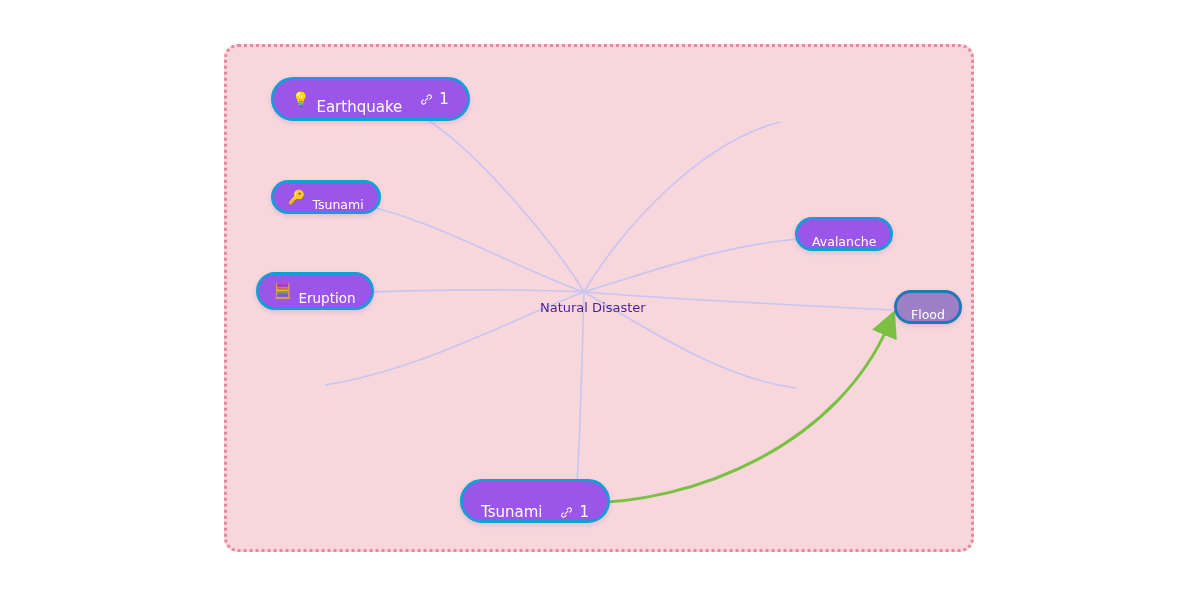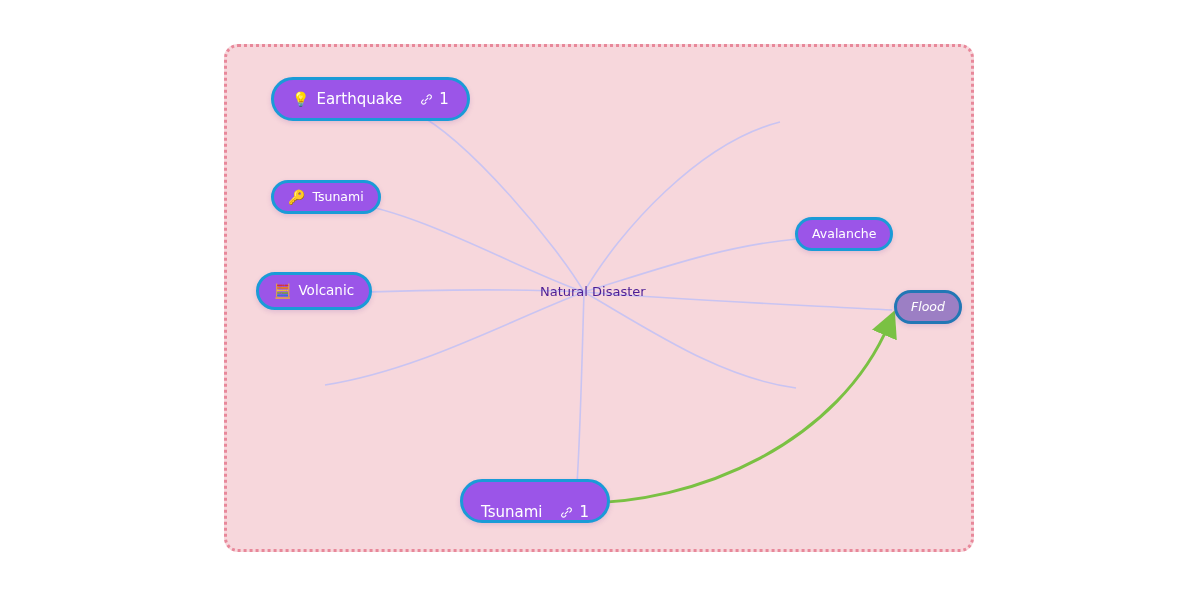--- a/index.html
+++ b/index.html
@@ -74,21 +74,20 @@
     height: 34px;
     padding: 0 14px;
     font-size: 12.5px;
     border-radius: 18px;
   }
 
   
   .node.muted {
     background: #9c7fc4;
     border-color: #2277b5;
-    font-style: italic;
   }
 
   
   .node.root {
     background: transparent;
     border: none;
     box-shadow: none;
     color: #4c1d95;
     font-size: 13px;
     height: auto;
@@ -96,20 +95,21 @@
   }
 
   .node-emoji {
     font-size: 14px;
     margin-right: 7px;
     line-height: 1;
   }
 
   .node-label {
     line-height: 1;
+    margin-top: 16px;
   }
 
   .node-link-badge {
     display: inline-flex;
     align-items: center;
     margin-left: 18px;
     font-size: 15px;
     line-height: 1;
   }
 
@@ -172,21 +172,21 @@
     </span>
   </div>
 
   <div class="node size-sm" style="left:271px; top:180px;">
     <span class="node-emoji">🔑</span>
     <span class="node-label">Tsunami</span>
   </div>
 
   <div class="node size-md" style="left:256px; top:272px;">
     <span class="node-emoji">🧮</span>
-    <span class="node-label">Volcanic</span>
+    <span class="node-label">Eruption</span>
   </div>
 
 
   <div class="node size-lg" style="left:460px; top:479px;align-items:flex-end;">
     <span class="node-label">Tsunami</span>
     <span class="node-link-badge">
       <span class="link-icon">
         <svg width="13" height="13" viewBox="0 0 24 24" fill="none" stroke="#ffffff" stroke-width="2" stroke-linecap="round">
           <path d="M9.5 14.5 L14.5 9.5"></path>
           <path d="M13 6.5 l2-2 a3.5 3.5 0 0 1 5 5 l-2 2"></path>

